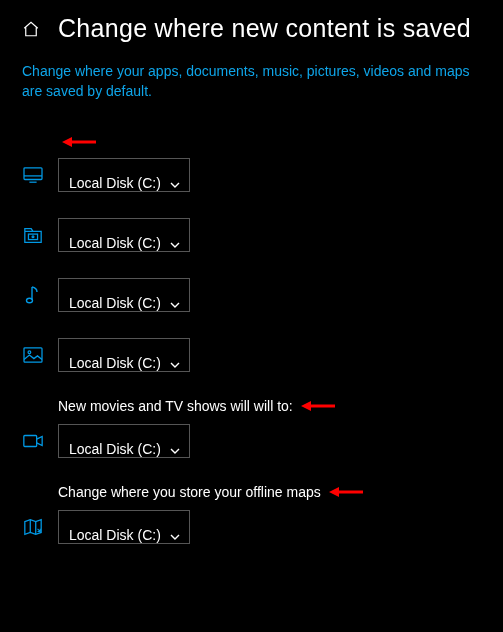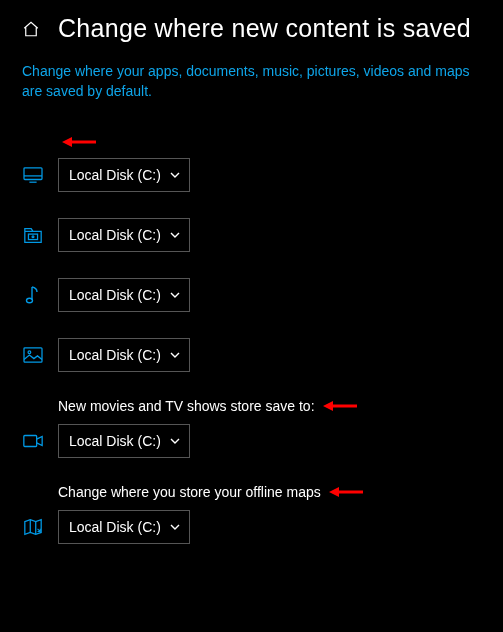--- a/index.html
+++ b/index.html
@@ -64,21 +64,21 @@
       justify-content: center;
       flex-shrink: 0;
       color: #0099e5;
     }
     .select-box {
       border: 1px solid #555;
       background: #000;
       height: 34px;
       width: 132px;
       display: flex;
-      align-items: center;
+      align-items: flex-end;
       justify-content: space-between;
       padding: 0 8px 0 10px;
       font-size: 14px;
       color: #fff;
       cursor: pointer;
     }
     .chevron {
       display: flex;
       align-items: center;
     }
@@ -183,21 +183,21 @@
           <span class="chevron">
             <svg width="12" height="12" viewBox="0 0 12 12" fill="none" stroke="#fff" stroke-width="1.4">
               <path d="M2 4 L6 8 L10 4"></path>
             </svg>
           </span>
         </div>
       </div>
     </div>
     <div class="setting-row">
       <div class="setting-label-row">
-        <span class="setting-label">New movies and TV shows store save to:</span>
+        <span class="setting-label">New movies and TV shows will will to:</span>
         <span class="arrow-annotation">
           <svg class="arrow-svg" width="38" height="12" viewBox="0 0 38 12">
             <line x1="8" y1="6" x2="36" y2="6" stroke="#ff0000" stroke-width="3"></line>
             <polygon points="2,6 12,1 12,11" fill="#ff0000"></polygon>
           </svg>
         </span>
       </div>
       <div class="select-row">
         <span class="row-icon">
           <svg width="22" height="16" viewBox="0 0 24 16" stroke="#0099e5" stroke-width="1.4" fill="none">

